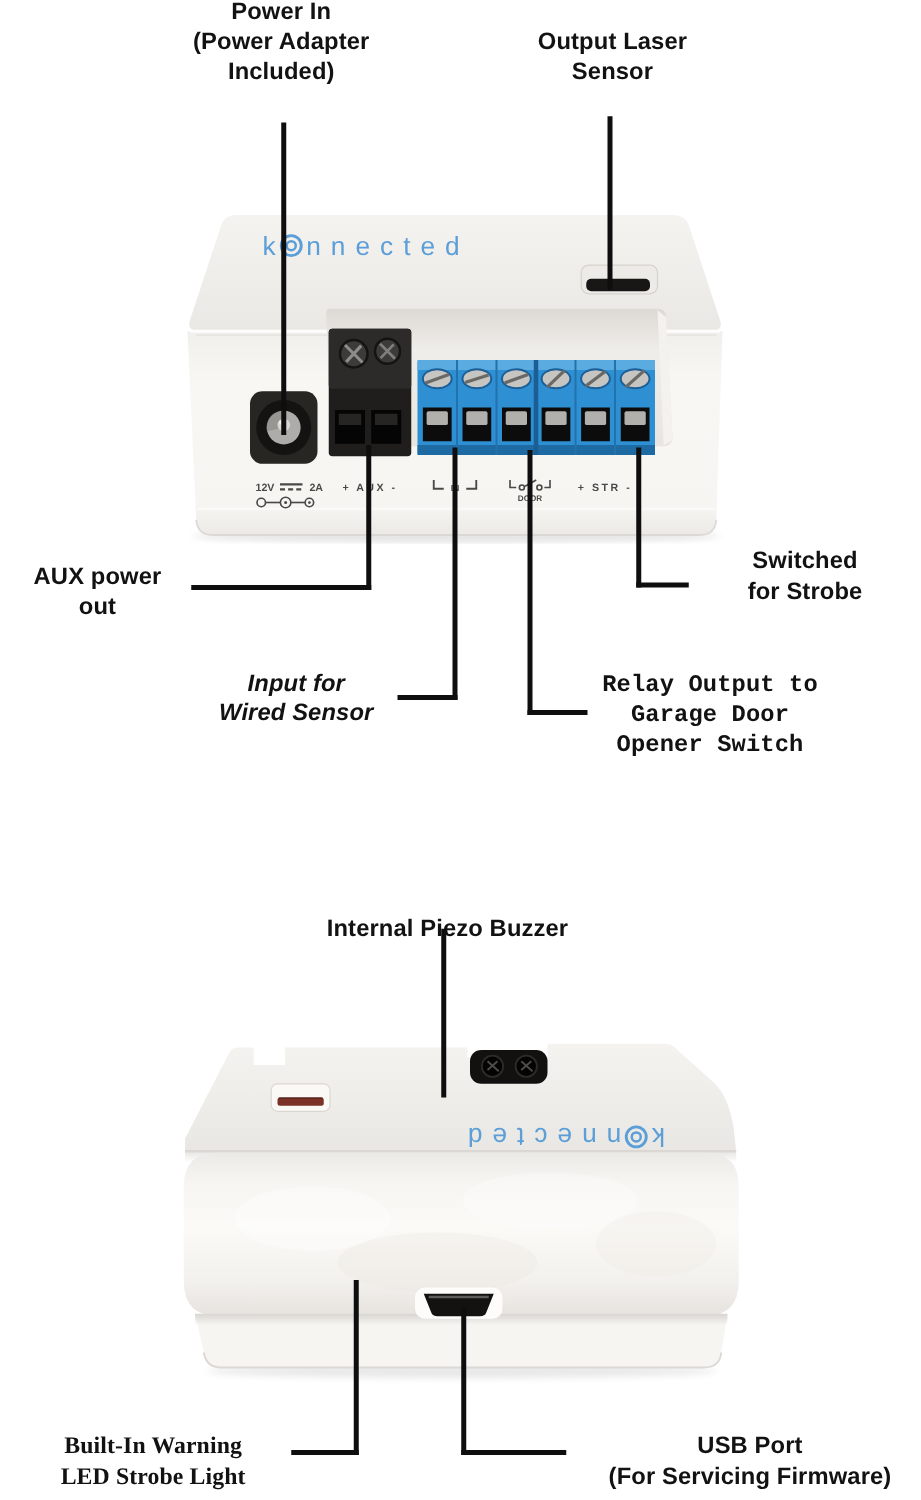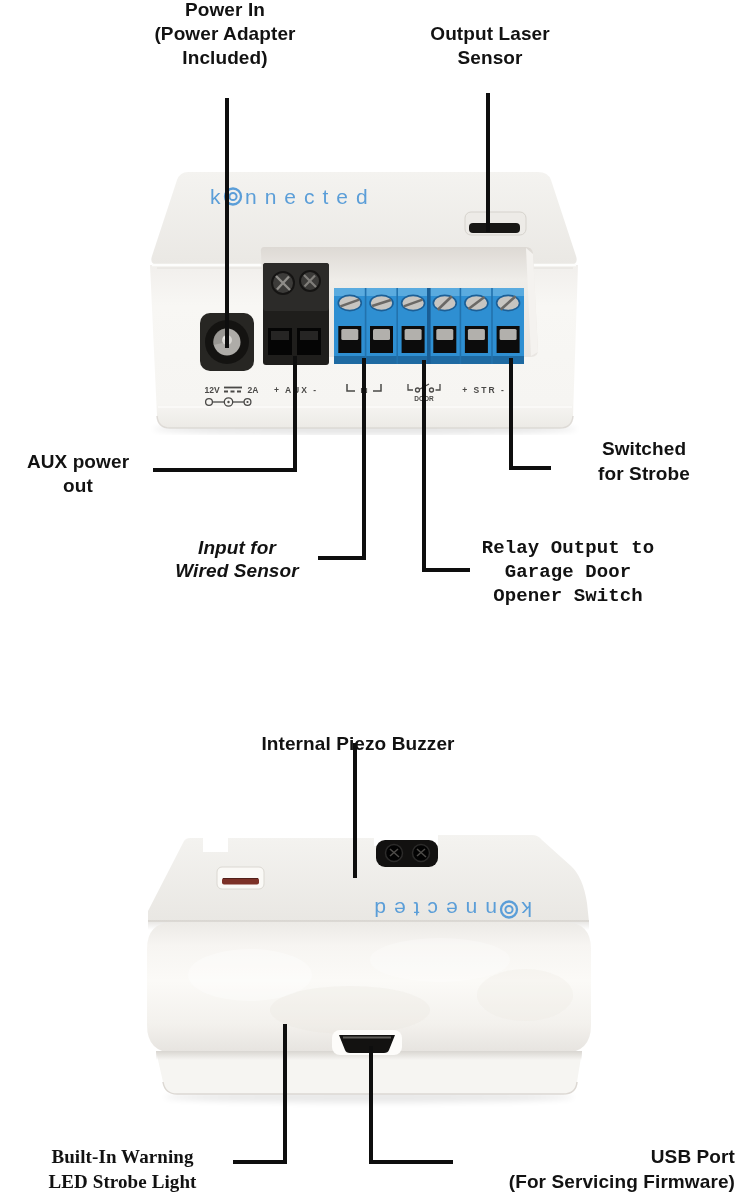--- a/index.html
+++ b/index.html
@@ -292,18 +292,18 @@
 
   <div class="callout" style="left:248px;top:692px;width:220px;line-height:24px;margin-top:40px;">
     <span class="ln">Internal Piezo Buzzer</span>
   </div>
 
   <div class="callout" style="left:20px;top:1144px;width:205px;line-height:25px;font-family:Liberation Serif, serif;">
     <span class="ln">Built-In Warning</span>
     <span class="ln">LED Strobe Light</span>
   </div>
 
-  <div class="callout" style="left:465px;top:1144px;width:270px;line-height:25px;text-align:right;">
+  <div class="callout" style="left:465px;top:1144px;width:270px;line-height:25px;">
     <span class="ln">USB Port</span>
     <span class="ln">(For Servicing Firmware)</span>
   </div>
 
 </div>
 
 </body></html>

